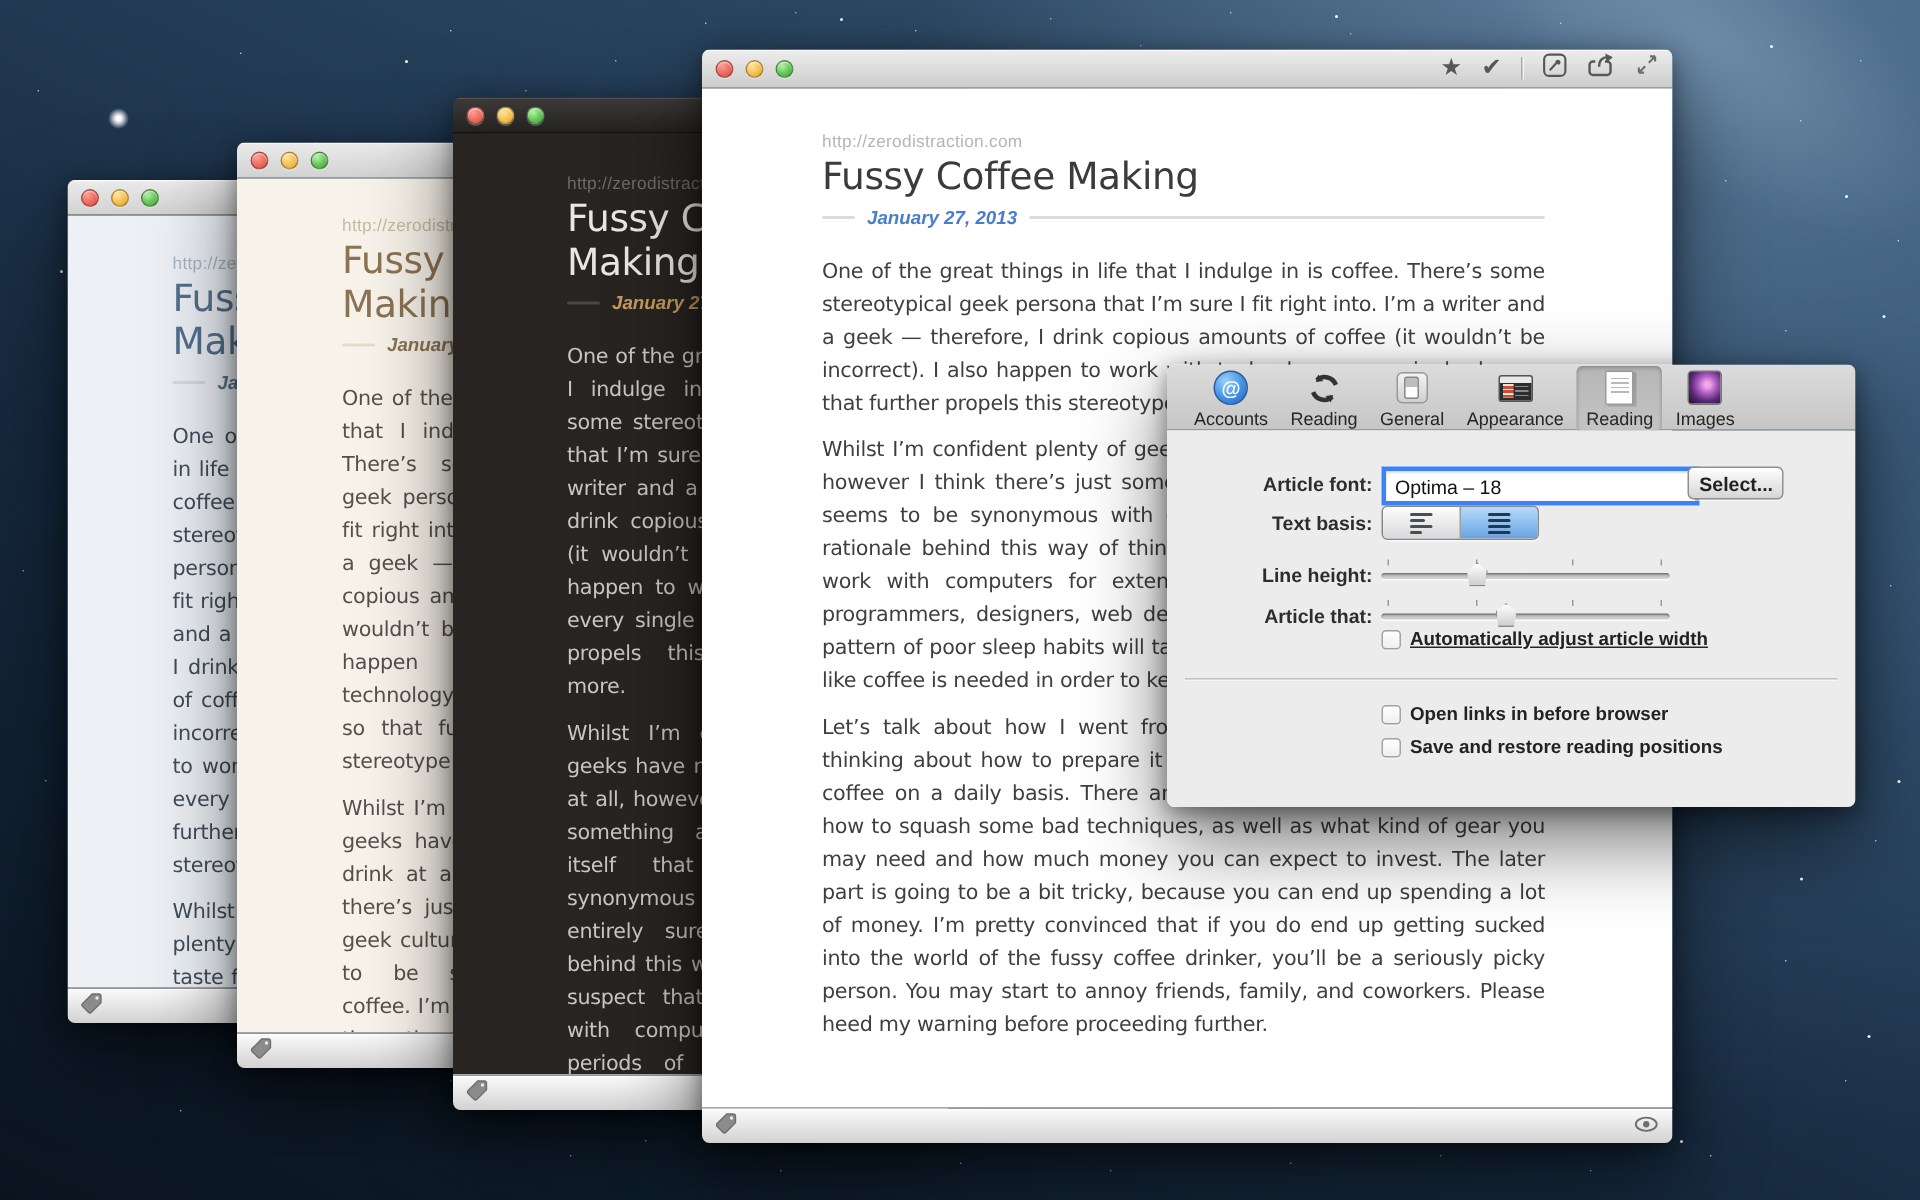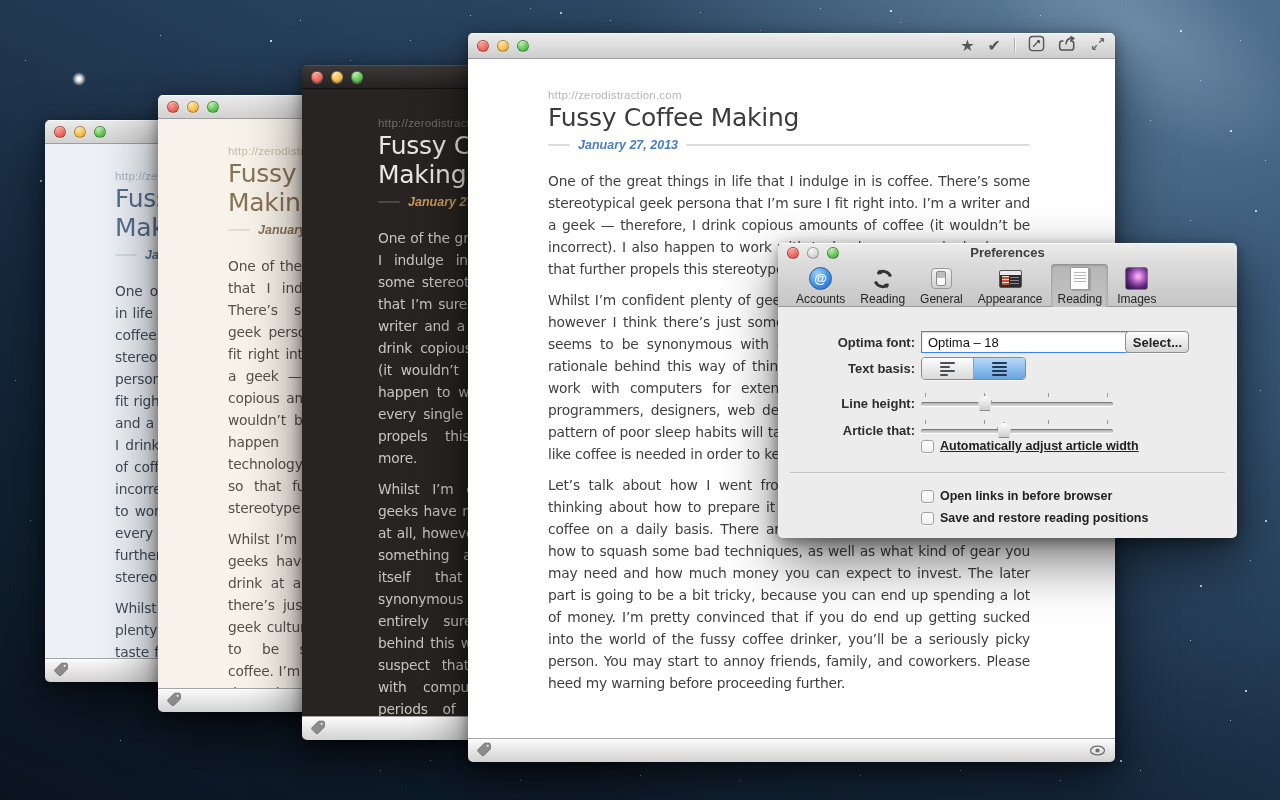--- a/index.html
+++ b/index.html
@@ -130,21 +130,21 @@
     background:repeating-linear-gradient(#8a8a8a 0 1px,transparent 1px 3px);}
   .ico-reading{width:19px;height:23px;background:#fdfdfd;border:1px solid #9a9a9a;box-sizing:border-box;border-radius:1px;
     box-shadow:2px 1px 0 rgba(0,0,0,.15);position:relative;}
   .ico-reading i{position:absolute;left:3px;top:4px;width:12px;height:10px;
     background:repeating-linear-gradient(#b9b9b9 0 1px,transparent 1px 3px);}
   .ico-images{width:23px;height:23px;border-radius:3px;border:1px solid #777;box-sizing:border-box;
     background:radial-gradient(circle at 58% 40%,#f0a7e8 0 10%,#b05ec2 34%,#5c2a78 62%,#1e0d2e 100%);}
 
   .prefs-body{flex:1;position:relative;background:#ececec;font-size:13px;color:#262626;}
   .plabel{position:absolute;left:0;width:137px;text-align:right;font-weight:600;color:#2d2d2d;}
-  .font-field{position:absolute;left:143px;top:24px;width:194px;height:20px;border:1px solid #3b82f6;border-radius:0;
+  .font-field{position:absolute;left:143px;top:24px;width:194px;height:20px;border:3px solid #3b82f6;border-radius:0;
     background:#fff;font-size:13px;padding:0 6px;box-sizing:content-box;height:20px;
     font-family:"Liberation Sans",sans-serif;color:#111;box-shadow:inset 0 1px 2px rgba(0,0,0,.18);}
   .select-btn{position:absolute;left:347px;top:24px;width:64px;height:22px;border:1px solid #8f8f8f;border-radius:4px;
     background:linear-gradient(#fefefe,#d6d6d6);font-size:13px;font-weight:600;color:#222;
     font-family:"Liberation Sans",sans-serif;box-shadow:0 1px 0 rgba(255,255,255,.6);text-align:right;}
   .segmented{position:absolute;left:143px;top:50px;display:flex;border:1px solid #86898f;border-radius:4px;overflow:hidden;
     box-shadow:0 1px 0 rgba(255,255,255,.6);}
   .segment{width:51px;height:21px;display:flex;align-items:center;justify-content:center;
     background:linear-gradient(#fdfdfd,#d9d9d9);}
   .segment + .segment{border-left:1px solid #9aa0a8;}
@@ -332,28 +332,20 @@
       <span class="right-ico">
         <svg width="17" height="11" viewBox="0 0 18 12">
             <ellipse cx="9" cy="6" rx="7.6" ry="4.8" fill="none" stroke="#6e6e6e" stroke-width="1.4"></ellipse>
             <circle cx="9" cy="6" r="2.3" fill="#6e6e6e"></circle>
           </svg>
       </span>
     </div>
   </div>
 
   <div class="window prefs">
-    <div class="titlebar">
-      <div class="lights">
-        <span class="light red"></span>
-        <span class="light gray"></span>
-        <span class="light green"></span>
-      </div>
-      <div class="prefs-title">Preferences</div>
-    </div>
     <div class="prefs-toolbar">
       <div class="tb-item">
         <span class="ico-box">
             <span class="ico-accounts">@</span>
           </span>
         <span class="tb-label">Accounts</span>
       </div>
       <div class="tb-item">
         <span class="ico-box">
           <svg width="24" height="24" viewBox="0 0 24 24">
@@ -393,21 +385,21 @@
         <span class="tb-label">Reading</span>
       </div>
       <div class="tb-item">
         <span class="ico-box">
             <span class="ico-images"></span>
           </span>
         <span class="tb-label">Images</span>
       </div>
     </div>
     <div class="prefs-body">
-      <span class="plabel" style="top:28px;">Optima font:</span>
+      <span class="plabel" style="top:28px;">Article font:</span>
       <input class="font-field" value="Optima – 18" style="">
       <button class="select-btn">Select...</button>
 
       <span class="plabel" style="top:54px;">Text basis:</span>
       <div class="segmented">
         <div class="segment">
           <span class="bars left">
               <span></span>
               <span></span>
               <span></span>

